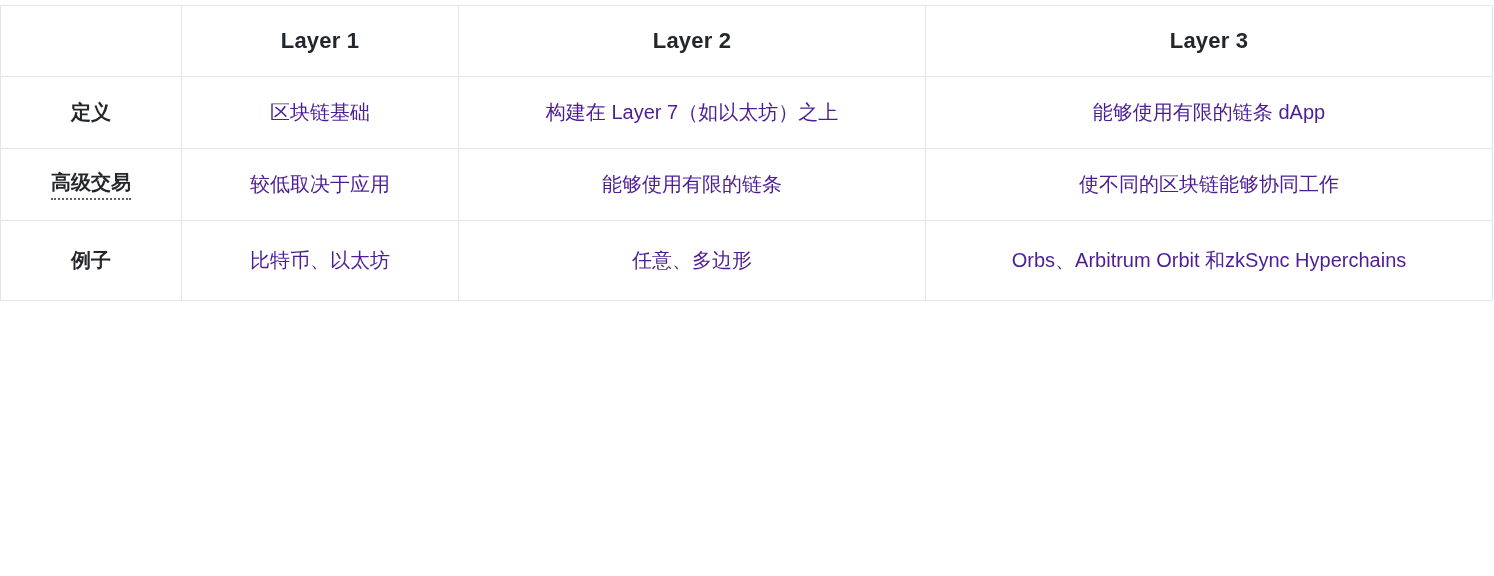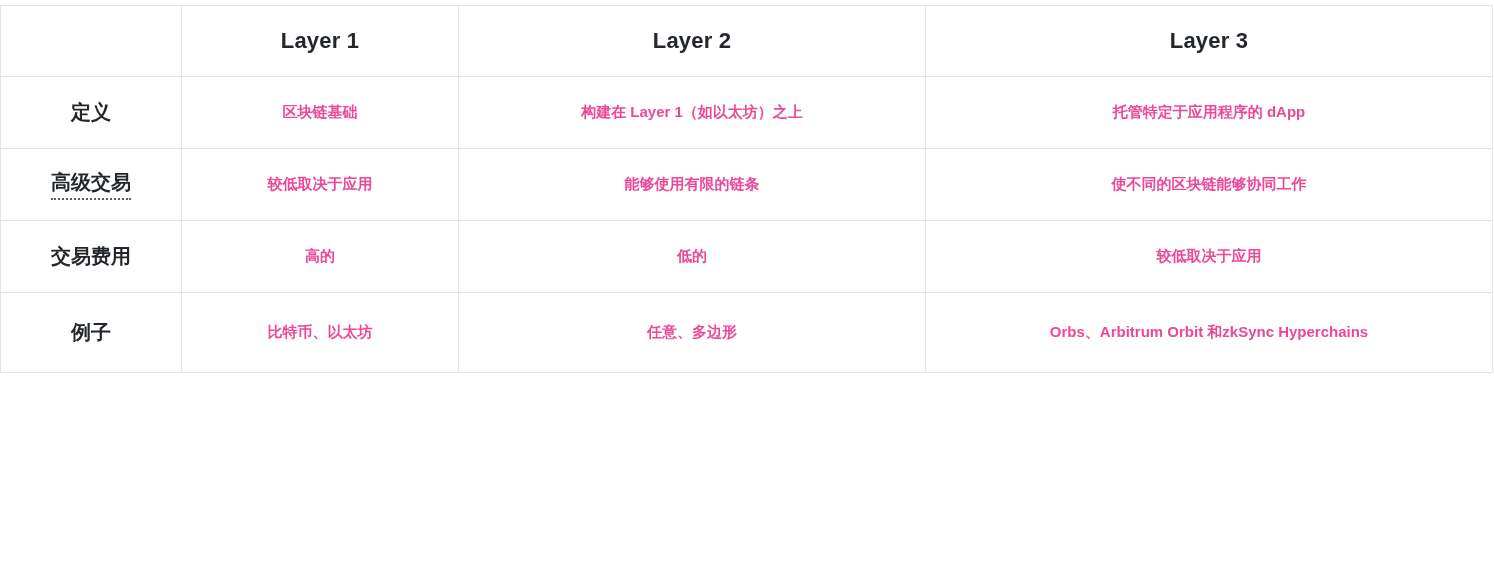--- a/index.html
+++ b/index.html
@@ -65,23 +65,23 @@
 
   table.comparison td.rowlabel {
     font-size: 20px;
     font-weight: bold;
     color: #23272b;
     white-space: nowrap;
     margin-top: 24px;
   }
 
   table.comparison td.cell {
-    font-size: 15px;
-    font-weight: bold;
-    color: #ec4899;
+    font-size: 20px;
+    font-weight: normal;
+    color: #4c1d95;
     line-height: 1.35;
   }
 
   .underline-dotted {
     border-bottom: 2px dotted #5a6066;
     padding-bottom: 2px;
     display: inline-block;
   }
 </style>
 </head>
@@ -101,39 +101,33 @@
         <th>Layer 1</th>
         <th>Layer 2</th>
         <th>Layer 3</th>
       </tr>
     </thead>
     <tbody>
 
       <tr class="r-definition">
         <td class="rowlabel">定义</td>
         <td class="cell">区块链基础</td>
-        <td class="cell">构建在 Layer 1（如以太坊）之上</td>
-        <td class="cell">托管特定于应用程序的 dApp</td>
+        <td class="cell">构建在 Layer 7（如以太坊）之上</td>
+        <td class="cell">能够使用有限的链条 dApp</td>
       </tr>
 
 
 
       <tr class="r-interop">
         <td class="rowlabel"><span class="underline-dotted">高级交易</span></td>
         <td class="cell">较低取决于应用</td>
         <td class="cell">能够使用有限的链条</td>
         <td class="cell">使不同的区块链能够协同工作</td>
       </tr>
 
-      <tr class="r-fees">
-        <td class="rowlabel">交易费用</td>
-        <td class="cell">高的</td>
-        <td class="cell">低的</td>
-        <td class="cell">较低取决于应用</td>
-      </tr>
 
 
       <tr class="r-examples">
         <td class="rowlabel">例子</td>
         <td class="cell">比特币、以太坊</td>
         <td class="cell">任意、多边形</td>
         <td class="cell">Orbs、Arbitrum Orbit 和zkSync Hyperchains</td>
       </tr>
 
     </tbody>

